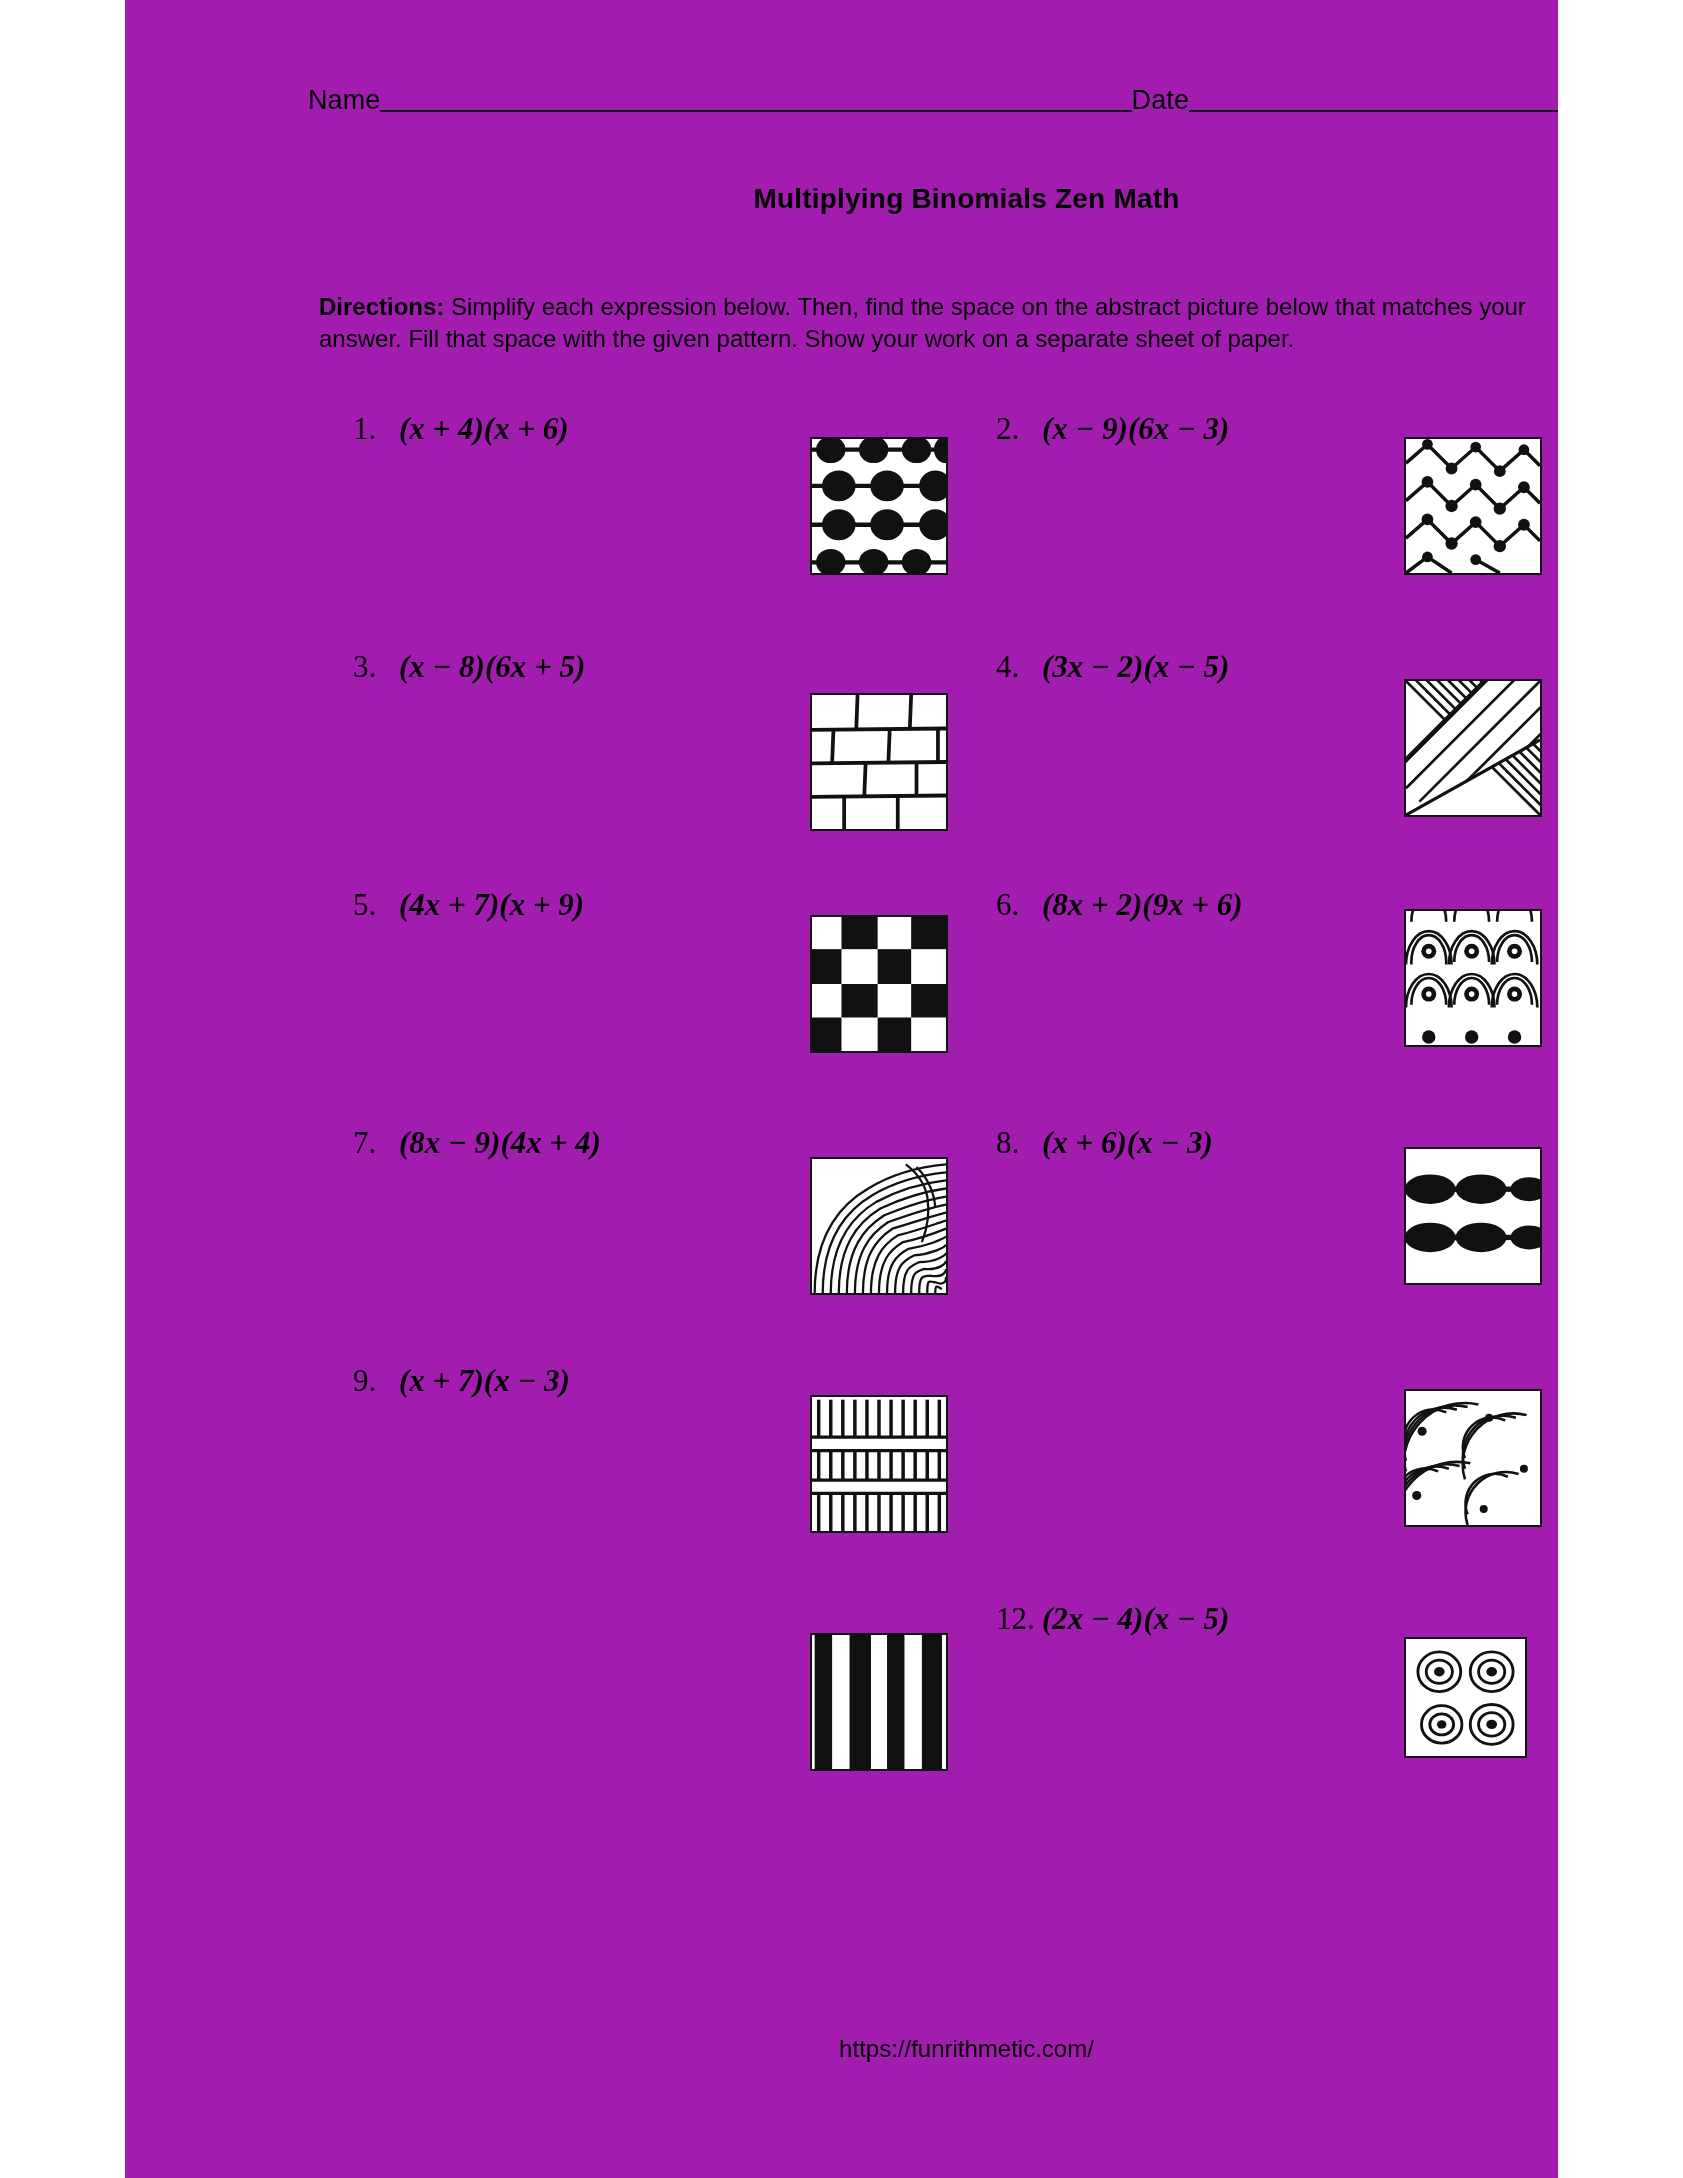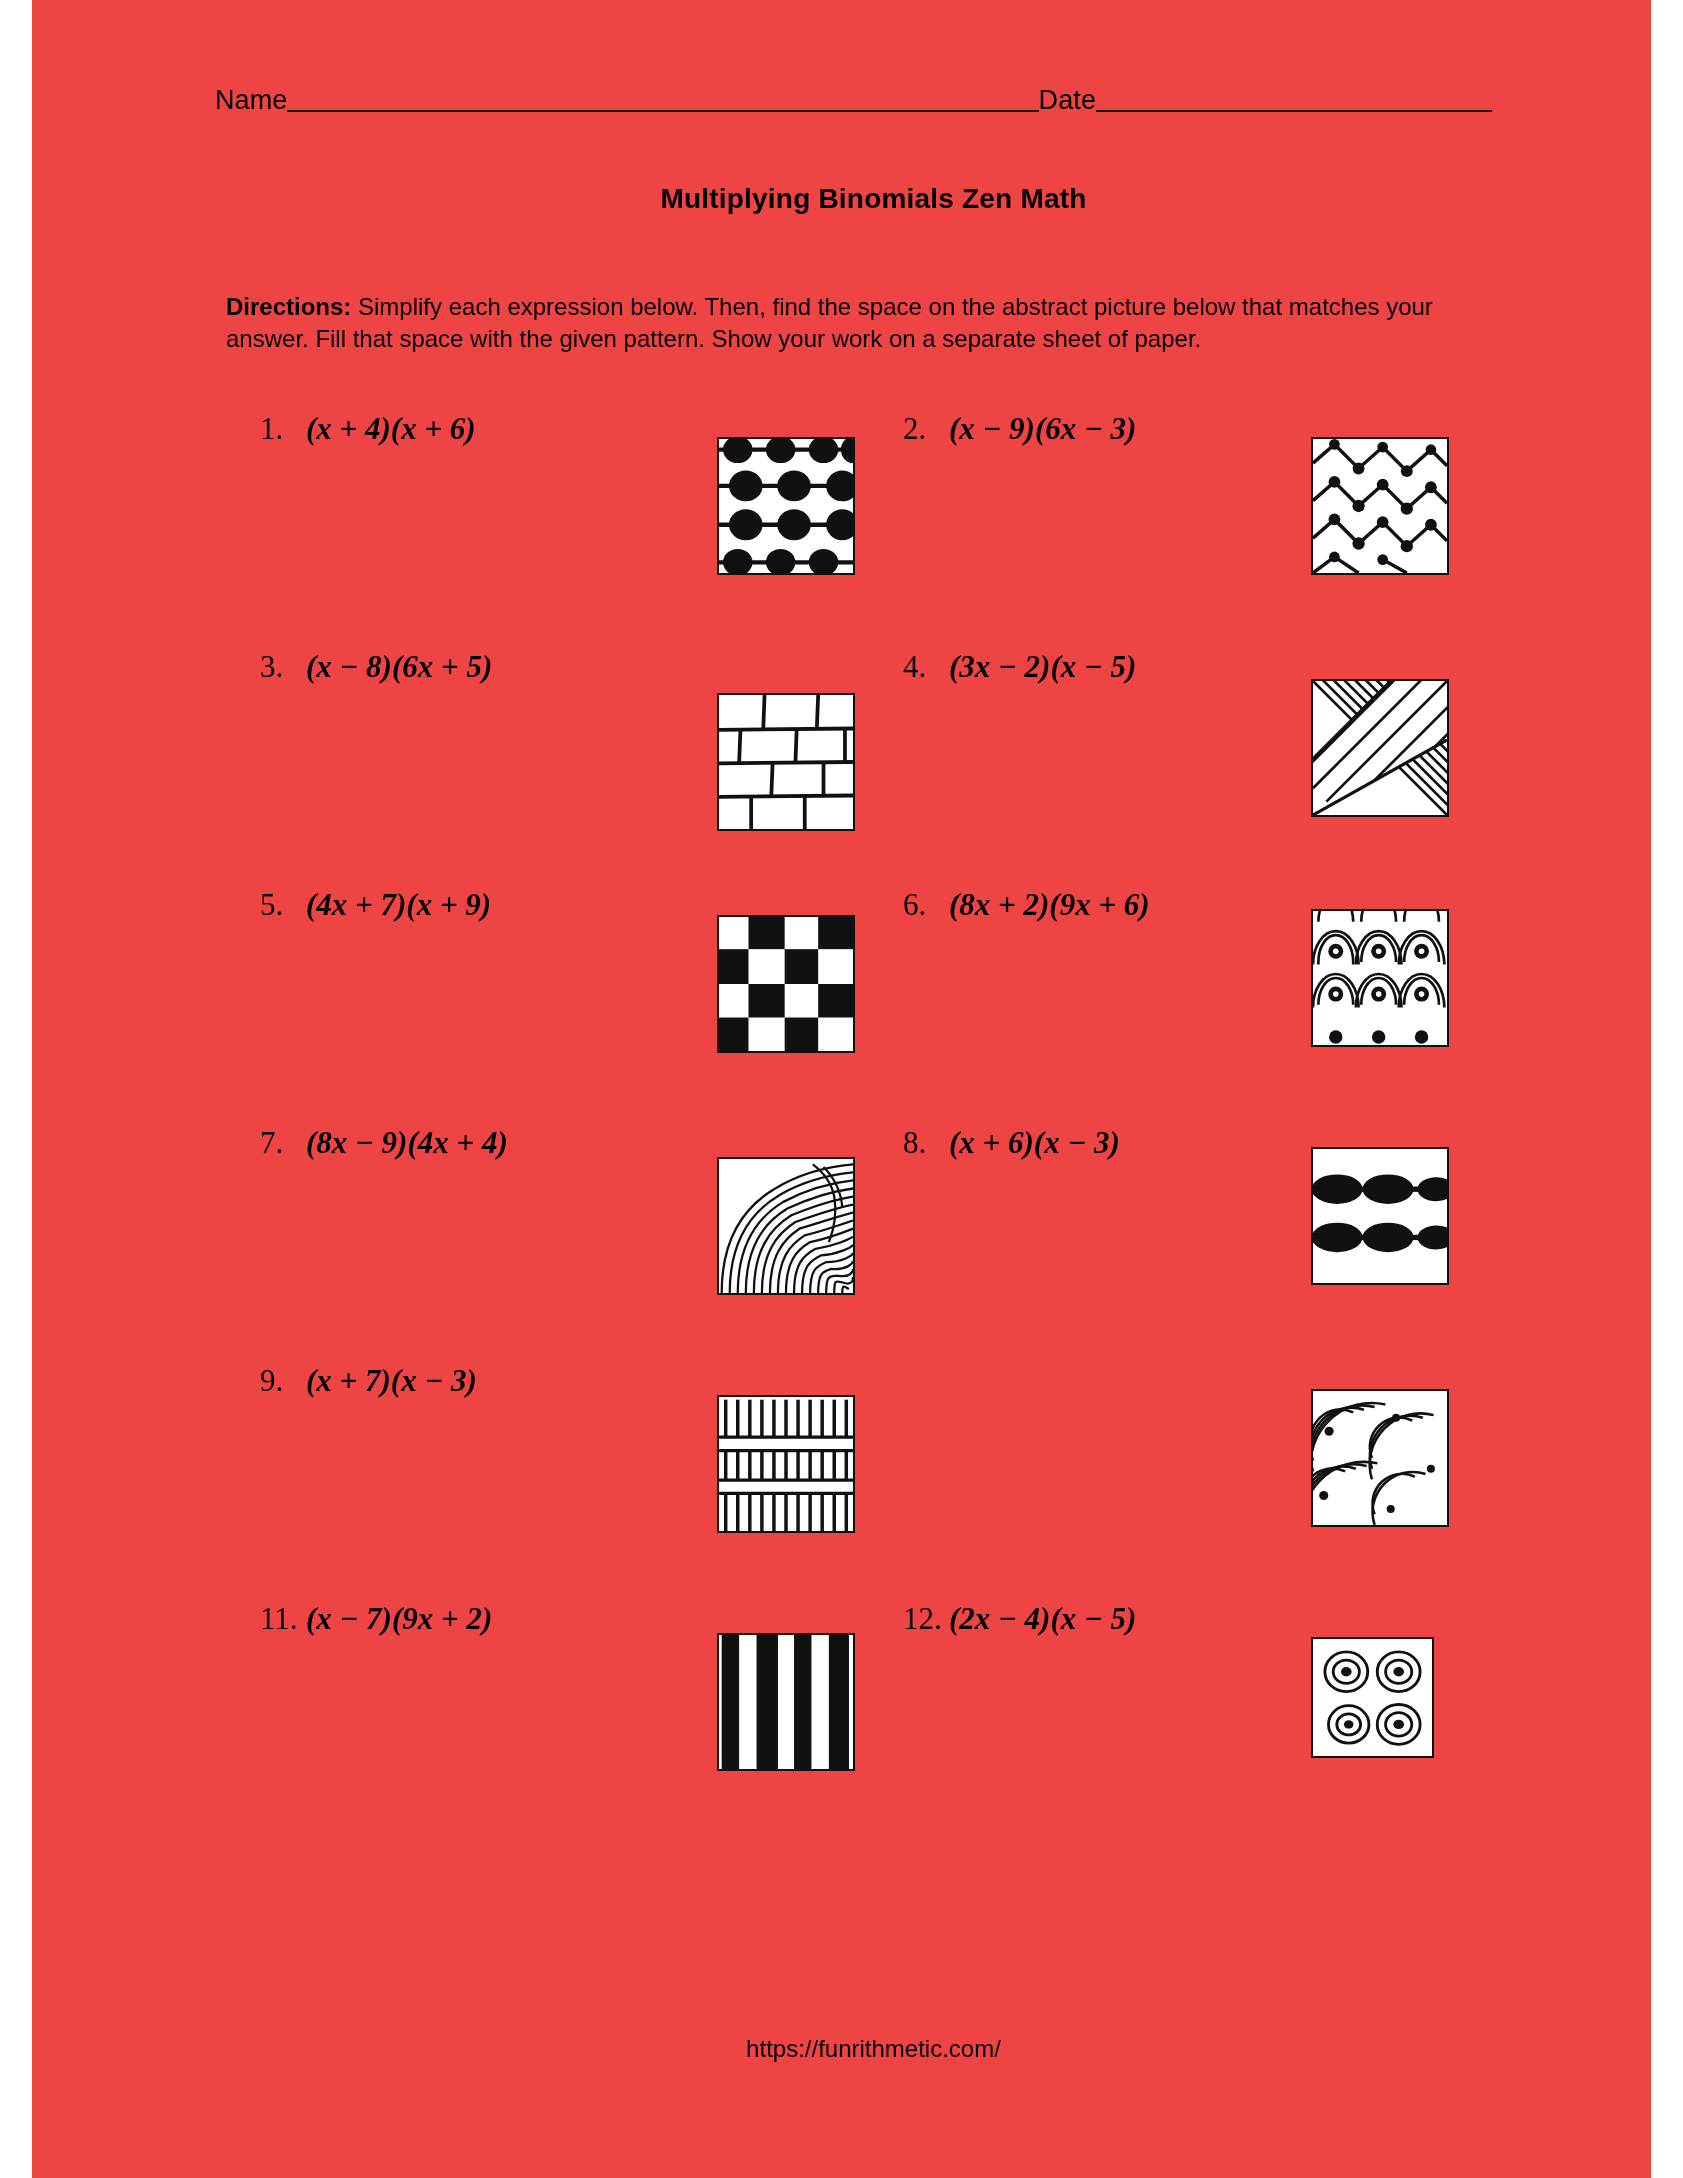--- a/index.html
+++ b/index.html
@@ -8,24 +8,24 @@
     padding: 0;
     background: #ffffff;
   }
   body {
     font-family: "Liberation Sans", sans-serif;
     color: #000000;
     -webkit-font-smoothing: antialiased;
   }
   .page {
     position: relative;
-    width: 1619px;
+    width: 1433px;
     height: 2178px;
     margin: 0 auto;
-    background: #ef4444;
+    background: #a21caf;
     overflow: hidden;
   }
 
   
   .namedate {
     position: absolute;
     left: 183px;
     top: 87px;
     width: 1277px;
     display: flex;
@@ -505,26 +505,20 @@
             <circle cx="62" cy="20" r="3"></circle>
             <circle cx="8" cy="78" r="3.4"></circle>
             <circle cx="58" cy="88" r="3"></circle>
             <circle cx="88" cy="58" r="3"></circle>
           </g>
         </svg>
       </div>
     </div>
 
     <div class="prow">
-      <div class="cell left">
-        <div class="qline">
-          <span class="qnum">11.</span>
-          <span class="qexpr">(x − 7)(9x + 2)</span>
-        </div>
-      </div>
       <div class="tile t-left" style="top:32px">
         <svg viewBox="0 0 100 100" preserveAspectRatio="none">
           <rect x="0" y="0" width="100" height="100" fill="#fff"></rect>
           <g fill="#111">
             <rect x="2" y="0" width="13" height="100"></rect>
             <rect x="28" y="0" width="16" height="100"></rect>
             <rect x="56" y="0" width="13" height="100"></rect>
             <rect x="82" y="0" width="15" height="100"></rect>
           </g>
         </svg>

